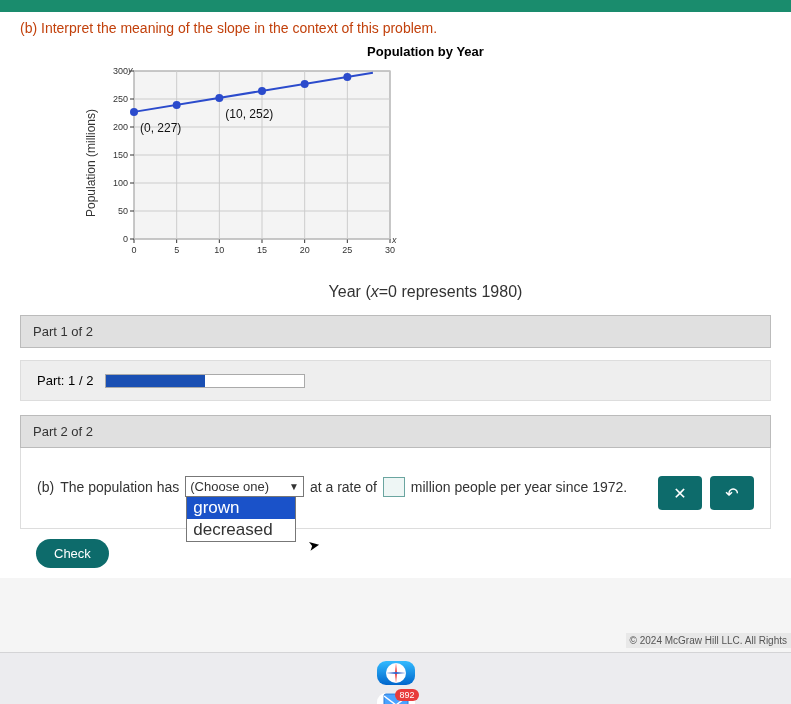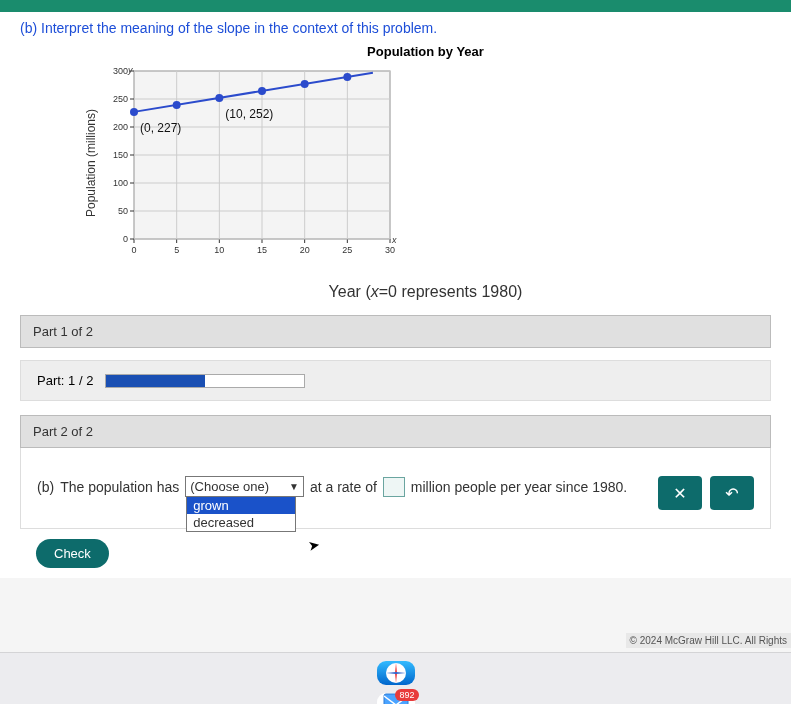--- a/index.html
+++ b/index.html
@@ -14,21 +14,21 @@
   .topbar {
     background: #1a8c6d;
     height: 12px;
   }
   .content {
     background: #fff;
     padding: 8px 20px 0 20px;
   }
   .question-b {
     font-size: 14px;
-    color: #1d4ed8;
+    color: #c2410c;
     margin-bottom: 8px;
   }
   .chart-area {
     display: flex;
     justify-content: flex-start;
     padding-left: 60px;
   }
   .chart-title {
     font-weight: bold;
     font-size: 13px;
@@ -133,21 +133,21 @@
     cursor: pointer;
     position: relative;
   }
   .dropdown .tri { font-size: 10px; }
   .dd-list {
     position: absolute;
     top: 100%;
     left: 0;
     border: 1px solid #777;
     background: #fff;
-    font-size: 13px;
+    font-size: 17px;
     min-width: 110px;
     z-index: 5;
   }
   .dd-item { padding: 1px 6px; cursor: pointer; }
   .dd-item.sel { background: #1a52c9; color: #fff; }
   .num-input {
     display: inline-block;
     width: 22px;
     height: 20px;
     border: 1px solid #6aa5a0;
@@ -345,21 +345,21 @@
       <span class="dropdown">
         <span>(Choose one)</span>
         <span class="tri">▼</span>
         <div class="dd-list">
           <div class="dd-item sel">grown</div>
           <div class="dd-item">decreased</div>
         </div>
       </span>
       <span>at a rate of</span>
       <span class="num-input"></span>
-      <span>million people per year since 1980.</span>
+      <span>million people per year since 1972.</span>
     </div>
     <div class="action-btns">
       <button class="act-btn">
           <span>✕</span>
         </button>
       <button class="act-btn">
           <span>↶</span>
         </button>
     </div>
   </div>

